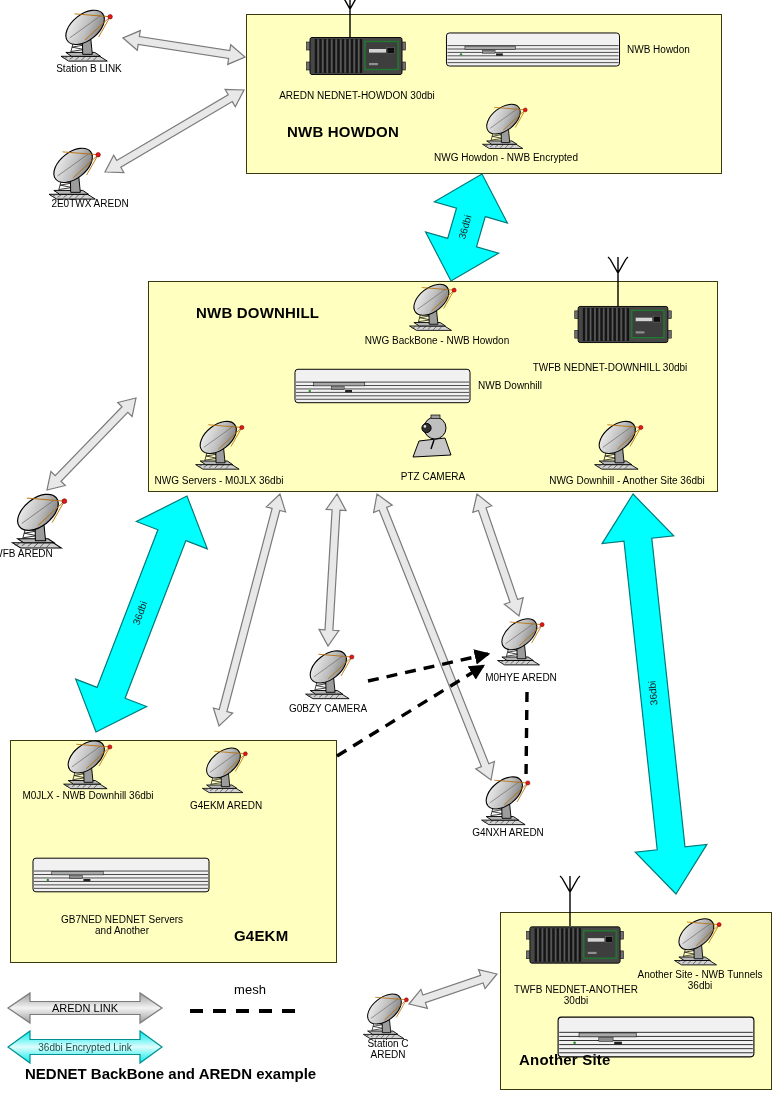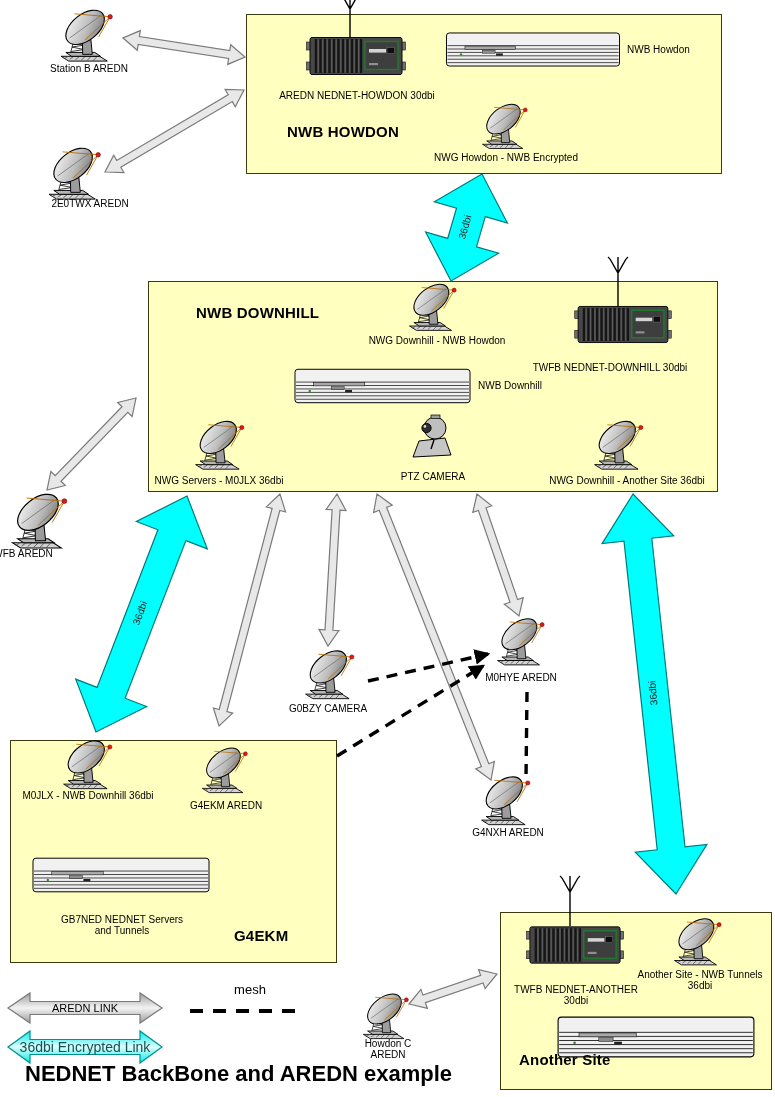--- a/index.html
+++ b/index.html
@@ -5,23 +5,23 @@
   html,body{margin:0;padding:0;background:#fff;}
   #stage{position:relative;width:775px;height:1097px;background:#ffffff;overflow:hidden;
          font-family:"Liberation Sans","DejaVu Sans",sans-serif;color:#000;}
   .site{position:absolute;background:#FFFFC0;border:1px solid #3a3a10;z-index:1;box-sizing:border-box;}
   #arrowlayer{position:absolute;left:0;top:0;z-index:2;}
   .ic{position:absolute;z-index:3;overflow:visible;}
   .lbl{position:absolute;z-index:4;font-size:10px;line-height:11px;white-space:nowrap;}
   .c{transform:translateX(-50%);text-align:center;}
   .boxtitle{font-weight:bold;font-size:15px;letter-spacing:.2px;}
   .rot{font-size:10px;color:#222;}
-  .maintitle{font-weight:bold;font-size:22px;}
+  .maintitle{font-weight:bold;font-size:15px;}
   .legendtext{font-size:11px;}
-  .legendtext2{font-size:14px;color:#1c4f4f;}
+  .legendtext2{font-size:10px;color:#1c4f4f;}
   .meshlbl{font-size:13px;}
 </style>
 </head>
 <body>
 
 <svg width="0" height="0" style="position:absolute" aria-hidden="true">
   <defs>
     <linearGradient id="dishGrad" x1="0" y1="0" x2="1" y2="1">
       <stop offset="0" stop-color="#fafafa"></stop>
         <stop offset="0.55" stop-color="#bdbdbd"></stop>
@@ -182,50 +182,50 @@
       <use href="#ico-server"></use>
     </svg>
   <svg class="ic" style="left:557px;top:1016px;width:198px;height:42px" viewBox="0 0 180 36" preserveAspectRatio="none">
       <use href="#ico-server"></use>
     </svg>
 
   <svg class="ic" style="left:410px;top:415px;width:46px;height:44px" viewBox="0 0 44 44">
       <use href="#ico-camera"></use>
     </svg>
 
-  <div class="lbl c" style="left:89px;top:63px">Station B AREDN</div>
+  <div class="lbl c" style="left:89px;top:63px">Station B LINK</div>
   <div class="lbl c" style="left:90px;top:198px">2E0TWX AREDN</div>
   <div class="lbl c" style="left:20px;top:548px">TWFB AREDN</div>
   <div class="lbl c" style="left:328px;top:703px">G0BZY CAMERA</div>
   <div class="lbl c" style="left:521px;top:672px">M0HYE AREDN</div>
   <div class="lbl c" style="left:508px;top:827px">G4NXH AREDN</div>
   <div class="lbl c" style="left:388px;top:1038px">
-    <div>Howdon C</div>
+    <div>Station C</div>
     <div>AREDN</div>
   </div>
 
   <div class="lbl boxtitle" style="left:287px;top:126px">NWB HOWDON</div>
   <div class="lbl c" style="left:357px;top:90px">AREDN NEDNET-HOWDON 30dbi</div>
   <div class="lbl" style="left:627px;top:44px">NWB Howdon</div>
   <div class="lbl c" style="left:506px;top:152px">NWG Howdon - NWB Encrypted</div>
 
   <div class="lbl boxtitle" style="left:196px;top:307px">NWB DOWNHILL</div>
-  <div class="lbl c" style="left:437px;top:335px">NWG Downhill - NWB Howdon</div>
+  <div class="lbl c" style="left:437px;top:335px">NWG BackBone - NWB Howdon</div>
   <div class="lbl c" style="left:610px;top:362px">TWFB NEDNET-DOWNHILL 30dbi</div>
   <div class="lbl" style="left:478px;top:380px">NWB Downhill</div>
   <div class="lbl c" style="left:219px;top:475px">NWG Servers - M0JLX 36dbi</div>
   <div class="lbl c" style="left:433px;top:471px">PTZ CAMERA</div>
   <div class="lbl c" style="left:627px;top:475px">NWG Downhill - Another Site 36dbi</div>
 
   <div class="lbl boxtitle" style="left:234px;top:930px">G4EKM</div>
   <div class="lbl c" style="left:88px;top:790px">M0JLX - NWB Downhill 36dbi</div>
   <div class="lbl c" style="left:226px;top:800px">G4EKM AREDN</div>
   <div class="lbl c" style="left:122px;top:914px">
     <div>GB7NED NEDNET Servers</div>
-    <div>and Tunnels</div>
+    <div>and Another</div>
   </div>
 
   <div class="lbl boxtitle" style="left:519px;top:1054px">Another Site</div>
   <div class="lbl c" style="left:576px;top:984px">
     <div>TWFB NEDNET-ANOTHER</div>
     <div>30dbi</div>
   </div>
   <div class="lbl c" style="left:700px;top:969px">
     <div>Another Site - NWB Tunnels</div>
     <div>36dbi</div>

